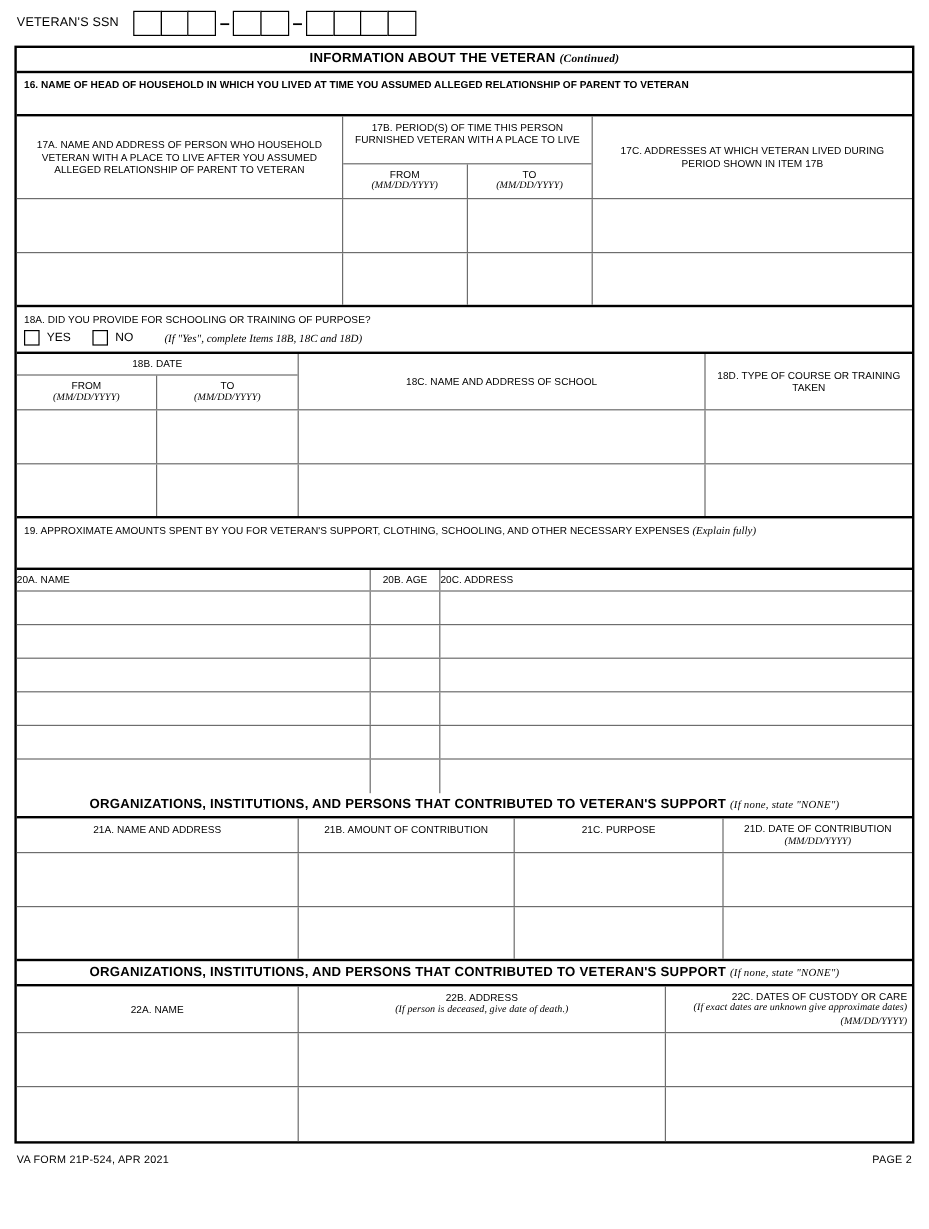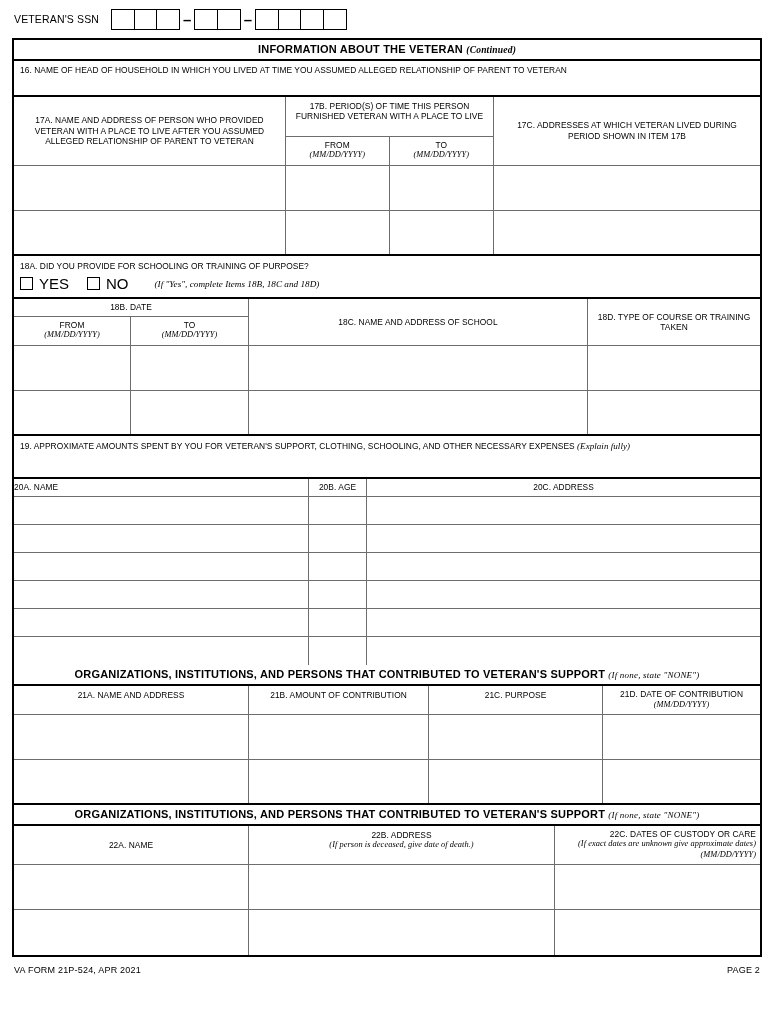--- a/index.html
+++ b/index.html
@@ -65,21 +65,21 @@
 
   .q-label {
     font-size: 8.4px; letter-spacing: .05px; line-height: 1.25;
   }
   .ital-serif {
     font-family: "Liberation Serif", serif;
     font-style: italic;
   }
 
   
-  .item16 { height: 36px; padding: 4px 0 0 6px; }
+  .item16 { height: 36px; padding: 4px 0 0 6px; font-weight: bold; }
 
   
   .h17 { display: flex; border-bottom: 1.2px solid #6d6d6d; }
   .c17a { width: 272px; display: flex; align-items: center; justify-content: center;
           text-align: center; padding: 4px 6px; border-right: 1.2px solid #6d6d6d; }
   .c17b { width: 208px; border-right: 1.2px solid #6d6d6d; }
   .c17b-top { text-align: center; padding: 4px 6px 3px; border-bottom: 1.2px solid #6d6d6d;
               min-height: 40px; }
   .c17b-bot { display: flex; }
   .c17b-bot > div { width: 50%; text-align: center; padding: 3px 2px 4px; }
@@ -93,21 +93,21 @@
   .datarow17 > .b2 { width: 104px; border-right: 1.2px solid #6d6d6d; }
   .datarow17 > .c { flex: 1; }
 
   
   .item18a { padding: 5px 0 5px 6px; border-bottom: 2px solid #000; }
   .cbrow { display: flex; align-items: center; margin-top: 4px; }
   .cbox {
     width: 13px; height: 13px; border: 1.4px solid #000;
     background: #fff; display: inline-block;
   }
-  .cblabel { font-size: 15px; margin: 0 18px 0 6px; }
+  .cblabel { font-size: 10px; margin: 0 18px 0 6px; }
   .cbnote { font-size: 9.2px; margin-left: 8px; }
 
   
   .h18 { display: flex; border-bottom: 1.2px solid #6d6d6d; }
   .c18b { width: 235px; border-right: 1.2px solid #6d6d6d; }
   .c18b-top { text-align: center; padding: 3px 0 3px; border-bottom: 1.2px solid #6d6d6d; }
   .c18b-bot { display: flex; }
   .c18b-bot > div { width: 50%; text-align: center; padding: 3px 2px 4px; }
   .c18b-bot > div:first-child { border-right: 1.2px solid #6d6d6d; }
   .c18c { flex: 1; display: flex; align-items: center; justify-content: center;
@@ -121,21 +121,21 @@
   .datarow18 > .c { flex: 1; border-right: 1.2px solid #6d6d6d; }
   .datarow18 > .d { width: 172px; }
 
   
   .item19 { padding: 5px 0 0 6px; height: 43px; border-bottom: 2px solid #000; }
 
   
   .h20 { display: flex; border-bottom: 1.2px solid #6d6d6d; }
   .c20a { width: 295px; text-align: left; padding: 3px 0 4px; border-right: 1.2px solid #6d6d6d; }
   .c20b { width: 58px; text-align: center; padding: 3px 0 4px; border-right: 1.2px solid #6d6d6d; }
-  .c20c { flex: 1; text-align: center; padding: 3px 0 4px; }
+  .c20c { flex: 1; padding: 3px 0 4px; }
   .datarow20 { display: flex; height: 28px; border-bottom: 1.2px solid #6d6d6d; }
   .datarow20.last { border-bottom: none; }
   .datarow20 > .a { width: 295px; border-right: 1.2px solid #6d6d6d; }
   .datarow20 > .b { width: 58px; border-right: 1.2px solid #6d6d6d; }
   .datarow20 > .c { flex: 1; }
 
   
   .h21 { display: flex; border-bottom: 1.2px solid #6d6d6d; }
   .c21a { width: 235px; text-align: center; padding: 4px 2px 5px; border-right: 1.2px solid #6d6d6d; }
   .c21b { width: 180px; text-align: center; padding: 4px 2px 5px; border-right: 1.2px solid #6d6d6d; }
@@ -198,21 +198,21 @@
       <span>INFORMATION ABOUT THE VETERAN</span>
       <span class="ital">(Continued)</span>
     </div>
 
     <div class="item16 hline-dark">
       <div class="q-label">16. NAME OF HEAD OF HOUSEHOLD IN WHICH YOU LIVED AT TIME YOU ASSUMED ALLEGED RELATIONSHIP OF PARENT TO VETERAN</div>
       <div></div>
     </div>
 
     <div class="h17">
-      <div class="c17a q-label">17A. NAME AND ADDRESS OF PERSON WHO PROVIDED VETERAN WITH A PLACE TO LIVE AFTER YOU ASSUMED ALLEGED RELATIONSHIP OF PARENT TO VETERAN</div>
+      <div class="c17a q-label">17A. NAME AND ADDRESS OF PERSON WHO HOUSEHOLD VETERAN WITH A PLACE TO LIVE AFTER YOU ASSUMED ALLEGED RELATIONSHIP OF PARENT TO VETERAN</div>
       <div class="c17b">
         <div class="c17b-top q-label">17B. PERIOD(S) OF TIME THIS PERSON FURNISHED VETERAN WITH A PLACE TO LIVE</div>
         <div class="c17b-bot">
           <div>
             <div class="q-label">FROM</div>
             <div class="q-label ital-serif">(MM/DD/YYYY)</div>
           </div>
           <div>
             <div class="q-label">TO</div>
             <div class="q-label ital-serif">(MM/DD/YYYY)</div>

